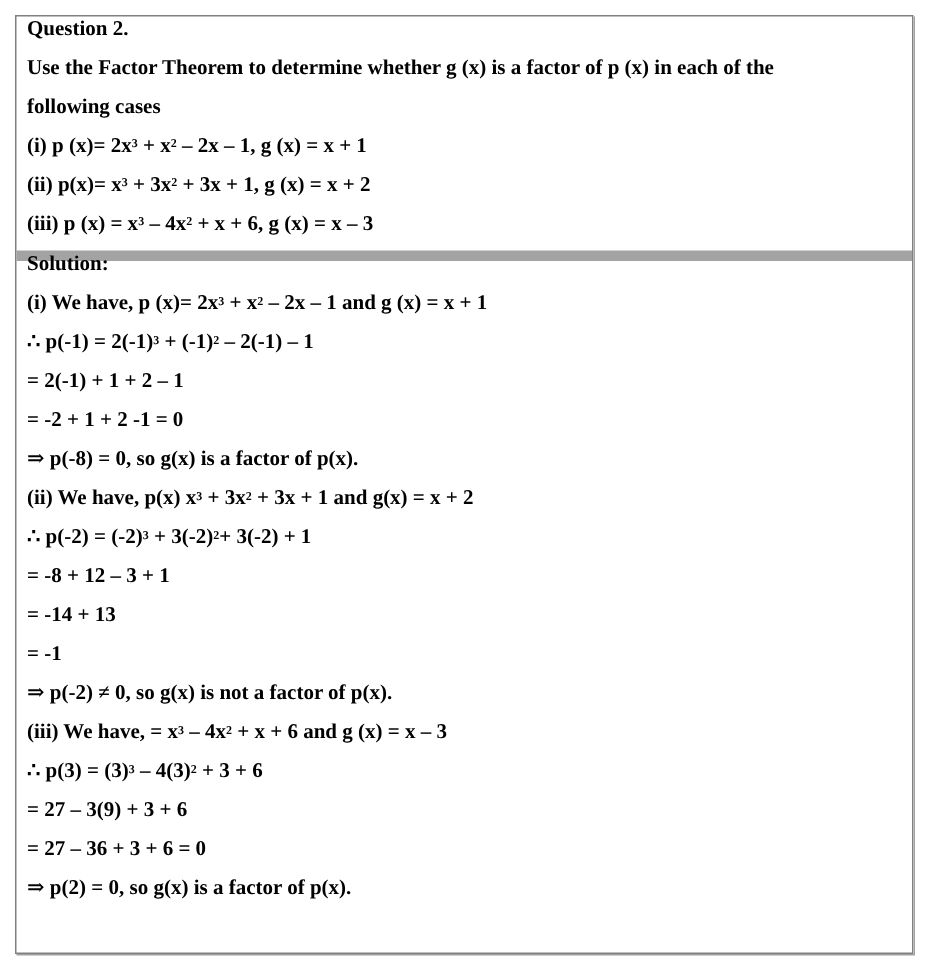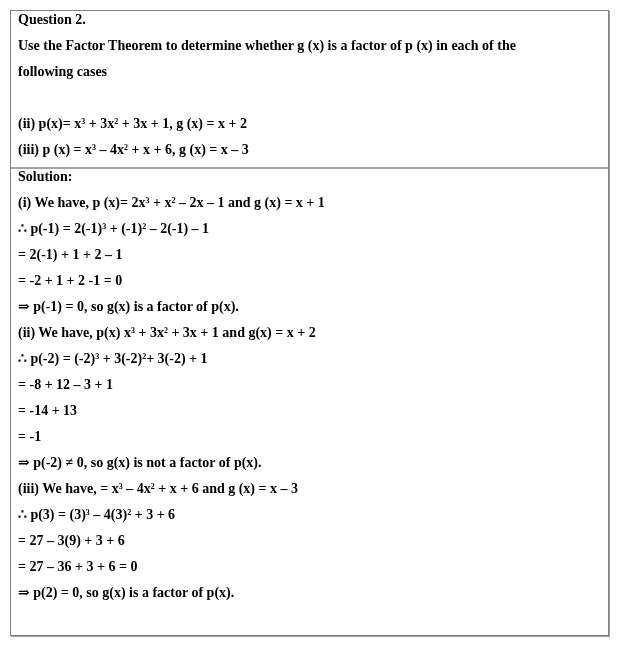--- a/index.html
+++ b/index.html
@@ -1,45 +1,46 @@
 <!DOCTYPE html>
 <html><head>
 <meta charset="utf-8">
 <style>
   html, body { margin: 0; padding: 0; background: #ffffff; }
   body { width: 619px; height: 647px; position: relative; overflow: hidden;
          font-family: "Liberation Serif", "DejaVu Serif", serif; color: #000; }
   .box { position: absolute; left: 10px; top: 10px; width: 597px; height: 624px;
          border: 1px solid #808080; box-shadow: 1px 1px 0 #a0a0a0; }
   .q { position: absolute; left: 0; top: 0; width: 597px; height: 156px;
-       border-bottom: 2px solid #a3a3a3; }
+       border-bottom: 7px solid #a3a3a3; }
   .s { position: absolute; left: 0; top: 157px; width: 597px; }
   .line { position: absolute; left: 7px; white-space: nowrap; font-size: 14px; line-height: 18px; font-weight: bold; }
   .bold { font-weight: bold; }
   sup { font-size: 8px; vertical-align: top; position: relative; top: -2px; }
 </style>
 </head>
 <body>
 
 <div class="box">
   <div class="q">
     <div class="line bold" style="top:0px">Question 2.</div>
     <div class="line bold" style="top:26px">Use the Factor Theorem to determine whether g (x) is a factor of p (x) in each of the</div>
     <div class="line bold" style="top:52px">following cases</div>
+    <div class="line bold" style="top:78px">(i) p (x)= 2x<sup>3</sup> + x<sup>2</sup> – 2x – 1, g (x) = x + 1</div>
     <div class="line bold" style="top:104px">(ii) p(x)= x<sup>3</sup> + 3x<sup>2</sup> + 3x + 1, g (x) = x + 2</div>
     <div class="line bold" style="top:130px">(iii) p (x) = x<sup>3</sup> – 4x<sup>2</sup> + x + 6, g (x) = x – 3</div>
   </div>
 
   <div class="s">
     <div class="line bold" style="top:0px">Solution:</div>
     <div class="line" style="top:26px">(i) We have, p (x)= 2x<sup>3</sup> + x<sup>2</sup> – 2x – 1 and g (x) = x + 1</div>
     <div class="line" style="top:52px">∴ p(-1) = 2(-1)<sup>3</sup> + (-1)<sup>2</sup> – 2(-1) – 1</div>
     <div class="line" style="top:78px">= 2(-1) + 1 + 2 – 1</div>
     <div class="line" style="top:104px">= -2 + 1 + 2 -1 = 0</div>
-    <div class="line" style="top:130px">⇒ p(-1) = 0, so g(x) is a factor of p(x).</div>
+    <div class="line" style="top:130px">⇒ p(-8) = 0, so g(x) is a factor of p(x).</div>
     <div class="line" style="top:156px">(ii) We have, p(x) x<sup>3</sup> + 3x<sup>2</sup> + 3x + 1 and g(x) = x + 2</div>
     <div class="line" style="top:182px">∴ p(-2) = (-2)<sup>3</sup> + 3(-2)<sup>2</sup>+ 3(-2) + 1</div>
     <div class="line" style="top:208px">= -8 + 12 – 3 + 1</div>
     <div class="line" style="top:234px">= -14 + 13</div>
     <div class="line" style="top:260px">= -1</div>
     <div class="line" style="top:286px">⇒ p(-2) ≠ 0, so g(x) is not a factor of p(x).</div>
     <div class="line" style="top:312px">(iii) We have, = x<sup>3</sup> – 4x<sup>2</sup> + x + 6 and g (x) = x – 3</div>
     <div class="line" style="top:338px">∴ p(3) = (3)<sup>3</sup> – 4(3)<sup>2</sup> + 3 + 6</div>
     <div class="line" style="top:364px">= 27 – 3(9) + 3 + 6</div>
     <div class="line" style="top:390px">= 27 – 36 + 3 + 6 = 0</div>

